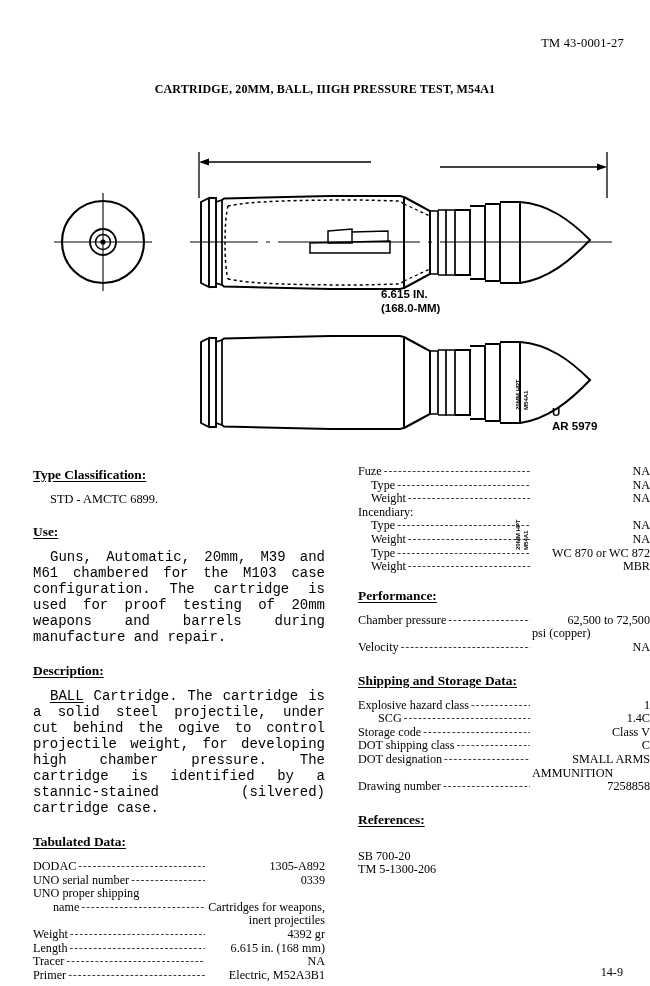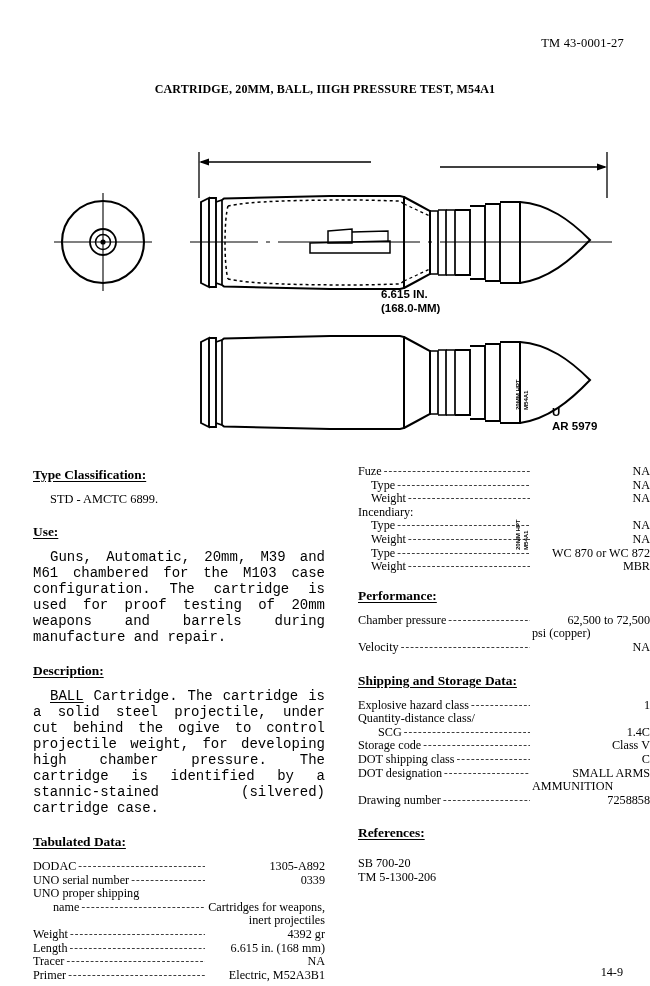--- a/index.html
+++ b/index.html
@@ -164,21 +164,21 @@
     font-family: "Liberation Serif", serif;
     font-size: 12.2px;
     line-height: 13.6px;
   }
   .cont-value {
     padding-left: 174px;
     font-size: 12.2px;
     line-height: 13.6px;
   }
   .ref-list {
-    margin-top: 16px;
+    margin-top: 22px;
     font-family: "Liberation Serif", serif;
     font-size: 12.2px;
     line-height: 13.8px;
   }
   .block-gap { height: 12px; }
 
   
   .page-number {
     position: absolute;
     right: 27px;
@@ -436,21 +436,20 @@
     <div class="sec-wrap">
       <h2 class="section">Shipping and Storage Data:</h2>
 
       <div class="data-table">
         <div class="drow">
           <span class="dlabel">Explosive hazard class</span>
           <span class="dleader">----------------------------------------</span>
           <span class="dvalue">1</span>
         </div>
 
-        <div class="subhead">Quantity-distance class/</div>
 
         <div class="drow indent2">
           <span class="dlabel">SCG</span>
           <span class="dleader">----------------------------------------</span>
           <span class="dvalue">1.4C</span>
         </div>
 
         <div class="drow">
           <span class="dlabel">Storage code</span>
           <span class="dleader">----------------------------------------</span>

